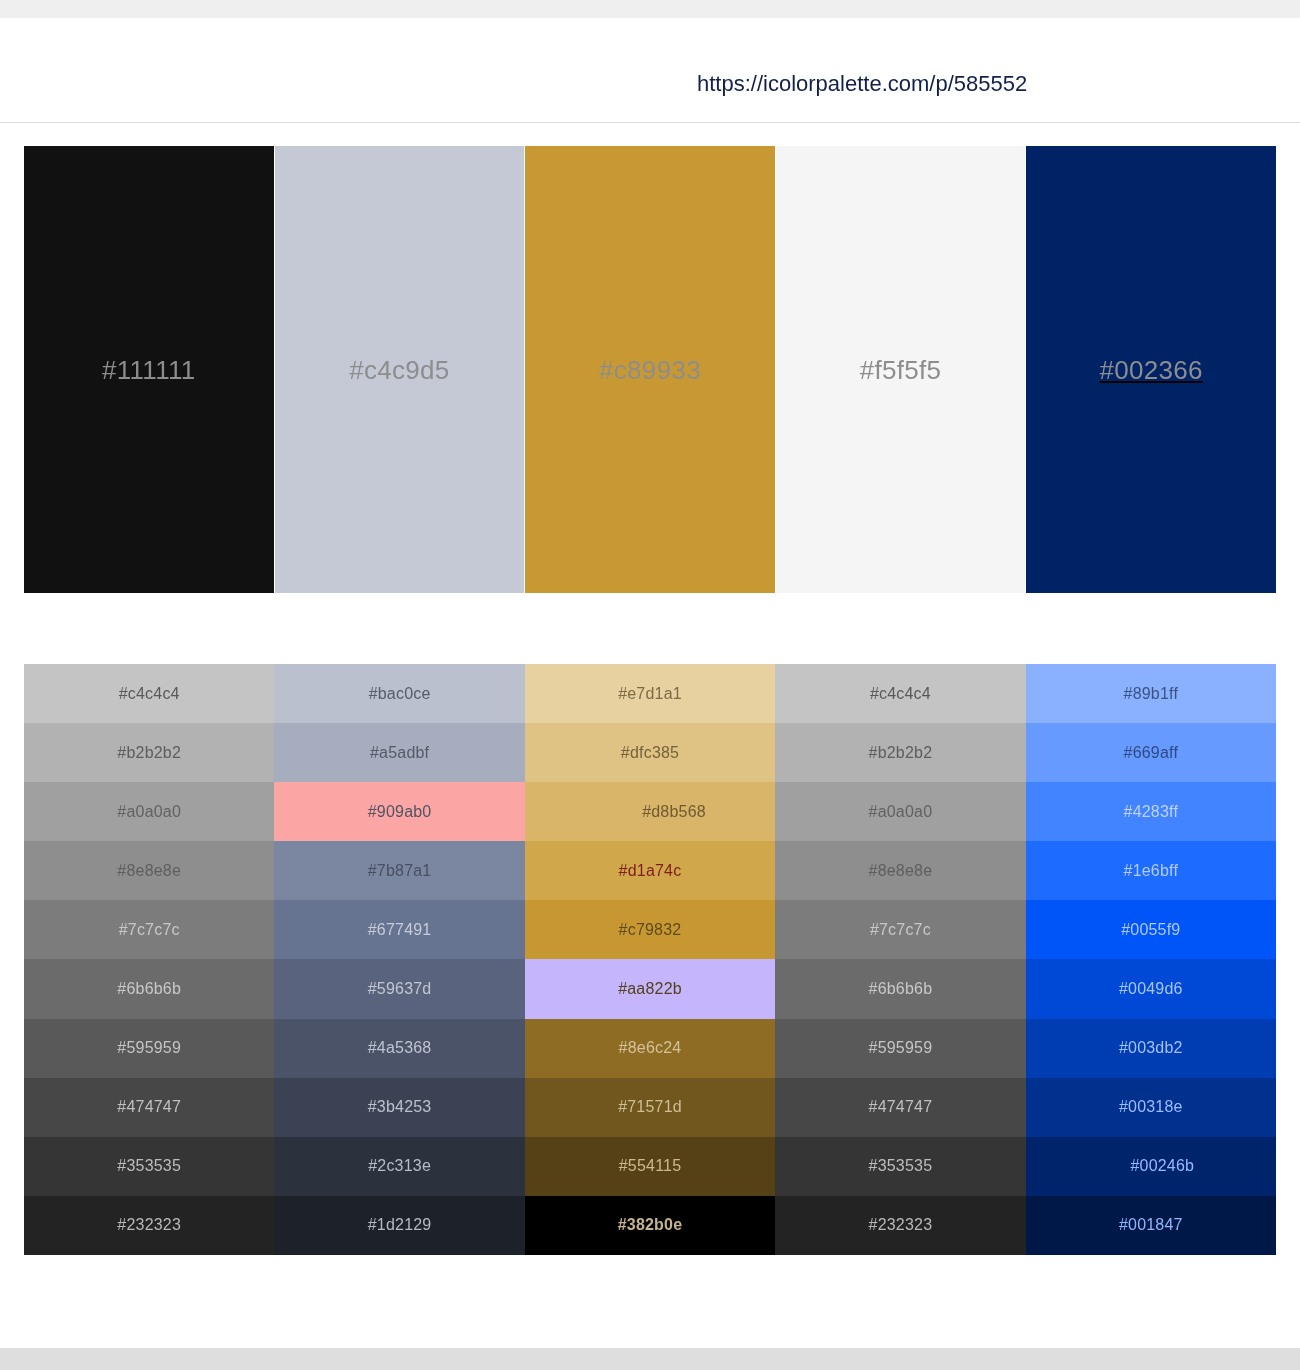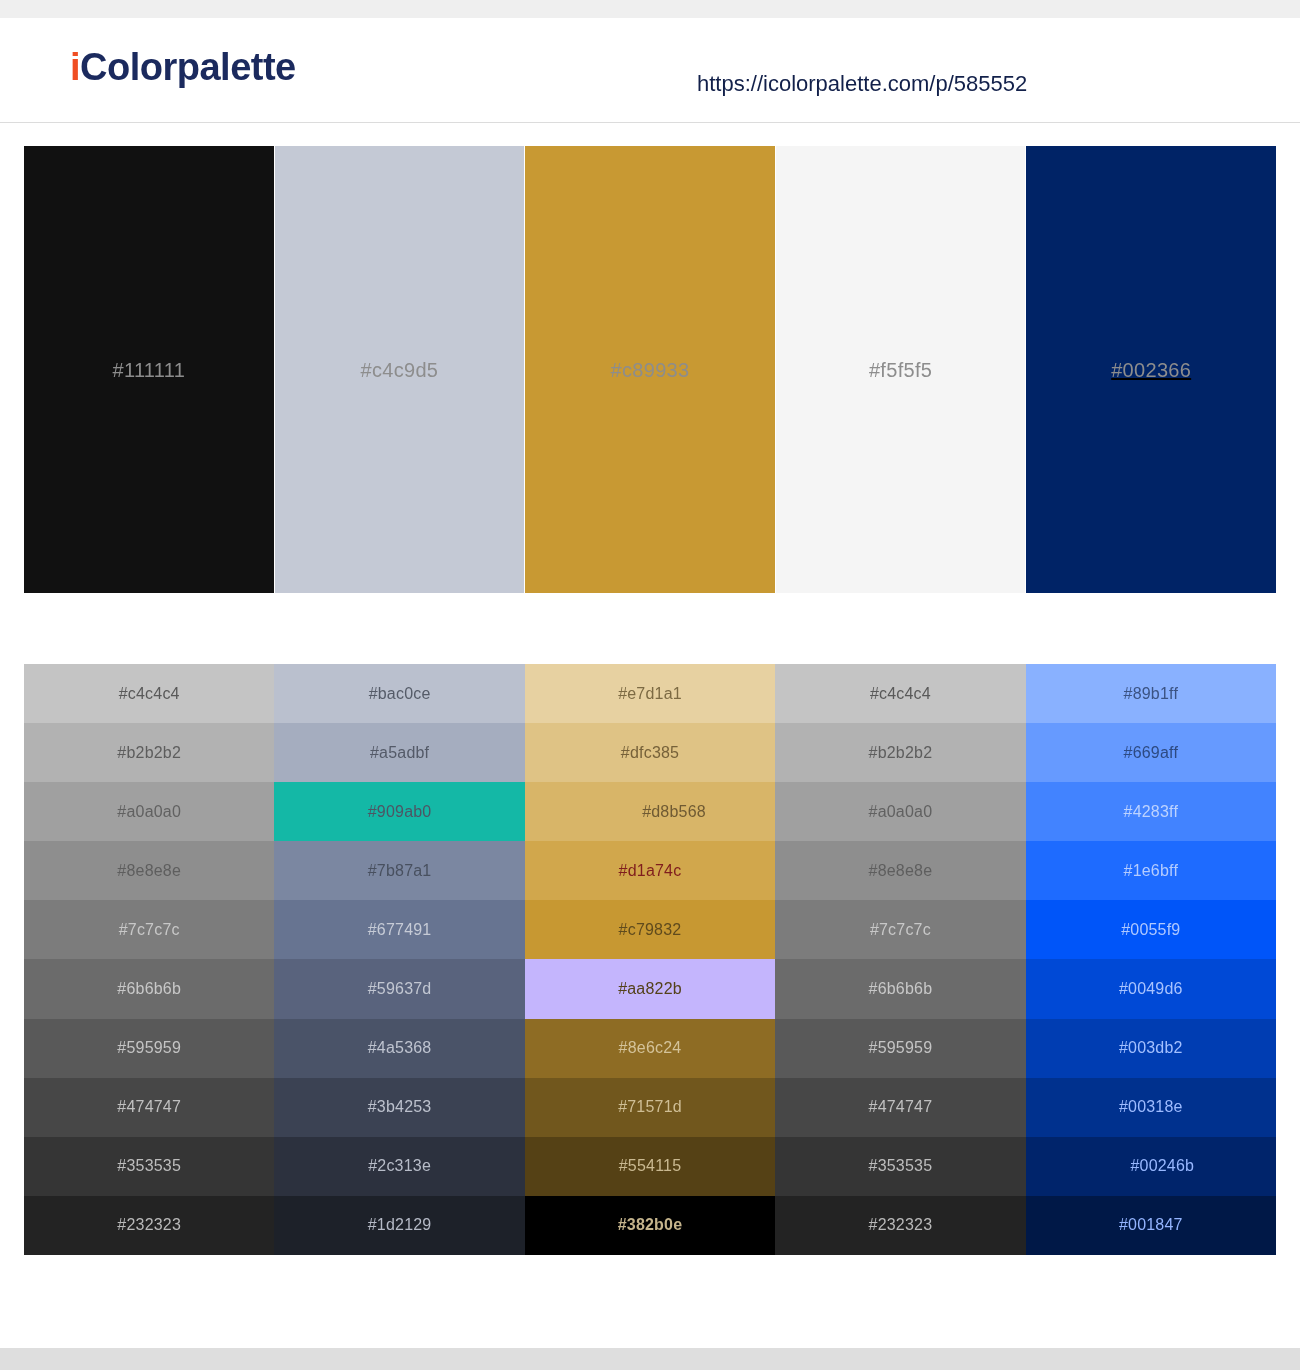--- a/index.html
+++ b/index.html
@@ -78,21 +78,21 @@
     width: 250px;
     height: 447px;
     margin-right: 1px;
     display: flex;
     align-items: center;
     justify-content: center;
   }
   .palette-swatch:last-child { margin-right: 0; text-decoration: underline; }
 
   .palette-label {
-    font-size: 20px;
+    font-size: 26px;
     color: #8d8d8d;
     letter-spacing: 0.3px;
     line-height: 1;
   }
 
   
   .shades {
     position: absolute;
     left: 24px;
     top: 664px;
@@ -132,23 +132,20 @@
   }
 </style>
 </head>
 <body>
 
 <div class="page">
 
   <div class="top-strip"></div>
 
   <div class="header">
-    <div class="brand">
-      <span class="brand-i">i</span><span class="brand-rest">Colorpalette</span>
-    </div>
     <div class="page-url">https://icolorpalette.com/p/585552</div>
   </div>
 
   <div class="palette">
       <div class="palette-swatch" style="background: rgb(17, 17, 17);">
         <span class="palette-label" style="color: rgb(141, 141, 141);">#111111</span>
       </div>
       <div class="palette-swatch" style="background: rgb(196, 201, 213);">
         <span class="palette-label" style="color: rgb(141, 141, 141);">#c4c9d5</span>
       </div>
@@ -196,21 +193,21 @@
           <span class="shade-label" style="color: rgb(185, 185, 185);">#232323</span>
         </div>
       </div>
       <div class="shade-col">
         <div class="shade-cell" style="background: rgb(186, 192, 206);">
           <span class="shade-label" style="color: rgb(85, 91, 104);">#bac0ce</span>
         </div>
         <div class="shade-cell" style="background: rgb(165, 173, 191);">
           <span class="shade-label" style="color: rgb(84, 90, 104);">#a5adbf</span>
         </div>
-        <div class="shade-cell" style="background: #14b8a6;">
+        <div class="shade-cell" style="background: #fca5a5;">
           <span class="shade-label" style="color: rgb(78, 85, 100);">#909ab0</span>
         </div>
         <div class="shade-cell" style="background: rgb(123, 135, 161);">
           <span class="shade-label" style="color: rgb(72, 80, 95);">#7b87a1</span>
         </div>
         <div class="shade-cell" style="background: rgb(103, 116, 145);">
           <span class="shade-label" style="color: rgb(198, 203, 214);">#677491</span>
         </div>
         <div class="shade-cell" style="background: rgb(89, 99, 125);">
           <span class="shade-label" style="color: rgb(194, 199, 210);">#59637d</span>

